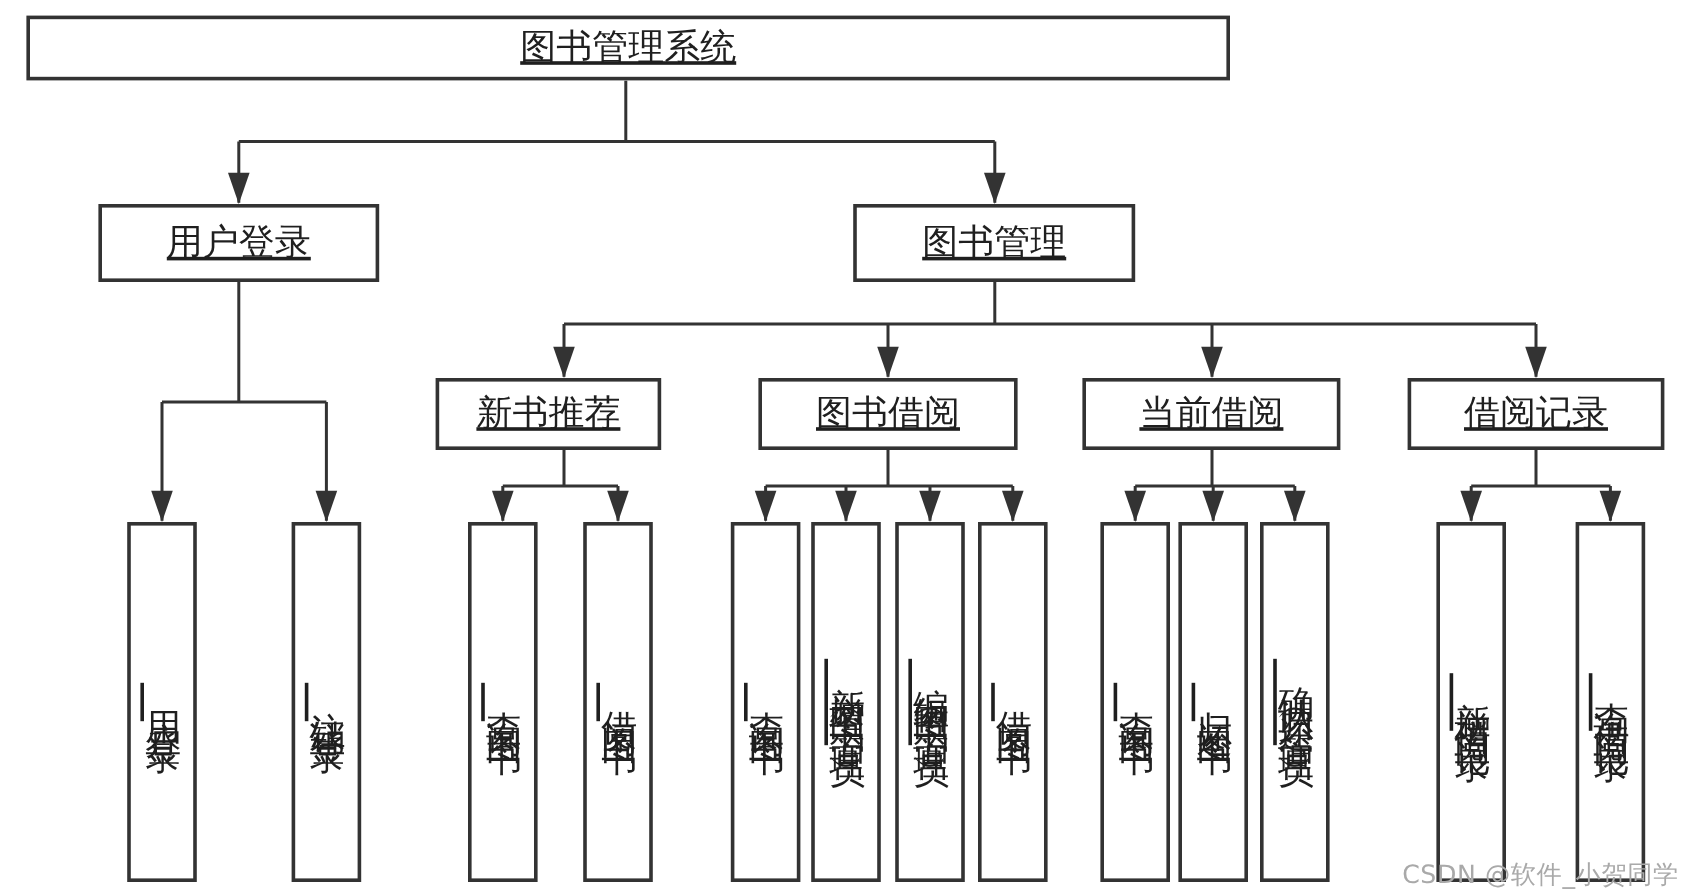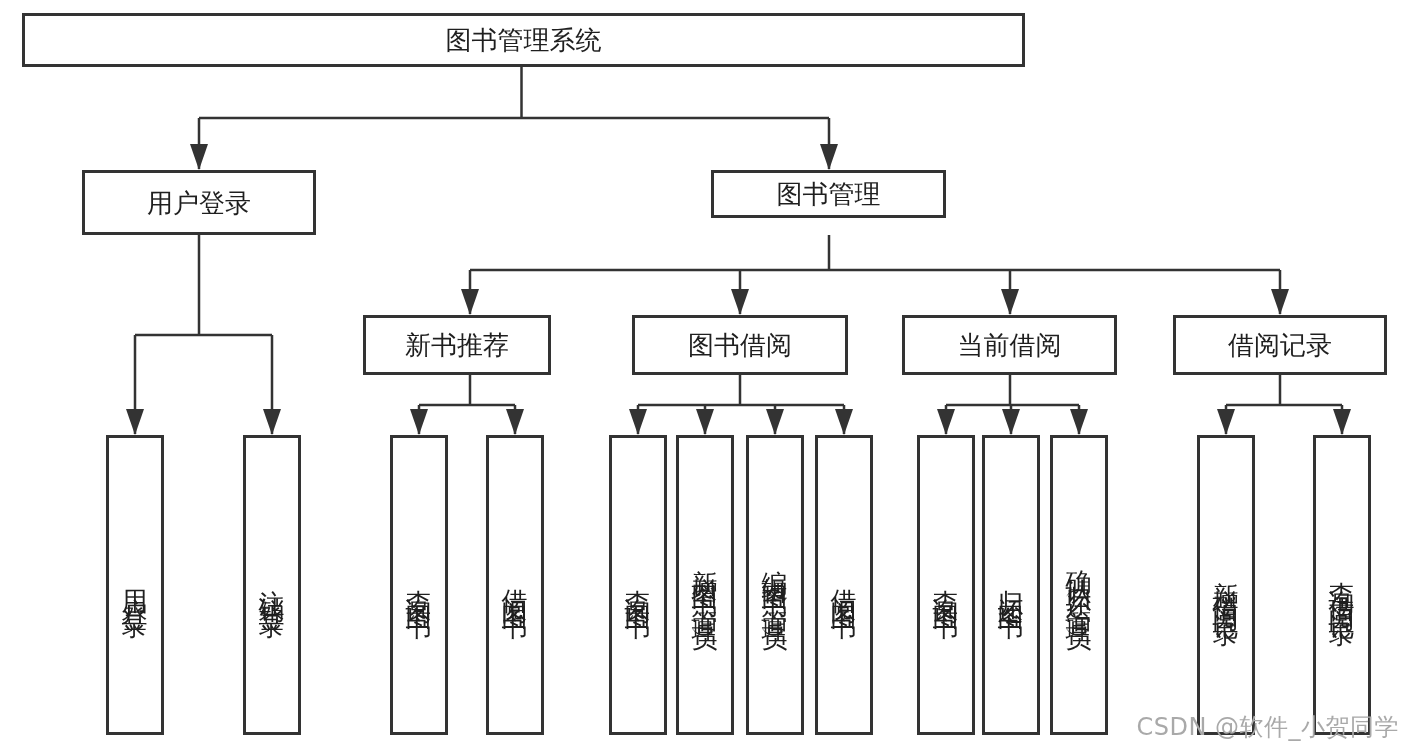--- a/index.html
+++ b/index.html
@@ -26,56 +26,57 @@
     pointer-events: none;
   }
   .node {
     position: absolute;
     border: 3px solid var(--line);
     background: var(--node-bg);
     color: var(--text);
     display: flex;
     align-items: center;
     justify-content: center;
-    font-size: 26px;
+    font-size: 30px;
     line-height: 1;
     white-space: nowrap;
+    text-decoration: underline;
   }
   .node.leaf {
     width: 58px;
     height: 300px;
     top: 435px;
     writing-mode: vertical-rl;
     letter-spacing: 8px;
     white-space: normal;
   }
   .root-box   { left: 22px;  top: 13px;  width: 1003px; height: 54px; }
   .l2-user    { left: 82px;  top: 170px; width: 234px;  height: 65px; }
-  .l2-book    { left: 711px; top: 170px; width: 235px;  height: 48px; }
+  .l2-book    { left: 711px; top: 170px; width: 235px;  height: 65px; }
   .l3-newrec  { left: 363px; top: 315px; width: 188px;  height: 60px; }
   .l3-borrow  { left: 632px; top: 315px; width: 216px;  height: 60px; }
   .l3-current { left: 902px; top: 315px; width: 215px;  height: 60px; text-align: right; }
   .l3-records { left: 1173px;top: 315px; width: 214px;  height: 60px; }
   .leaf-1  { left: 106px; }
   .leaf-2  { left: 243px; }
   .leaf-3  { left: 390px; }
   .leaf-4  { left: 486px; }
   .leaf-5  { left: 609px; }
   .leaf-6  { left: 676px; }
   .leaf-7  { left: 746px; }
   .leaf-8  { left: 815px; }
   .leaf-9  { left: 917px; }
   .leaf-10 { left: 982px; }
   .leaf-11 { left: 1050px; }
   .leaf-12 { left: 1197px; }
   .leaf-13 { left: 1313px; }
   .watermark {
     position: absolute;
     right: 6px; bottom: 4px;
-    font-size: 24px;
+    font-size: 21px;
     color: var(--watermark);
     letter-spacing: 0.5px;
     white-space: nowrap;
   }
 </style>
 </head>
 <body>
 
 <div class="canvas">
 

